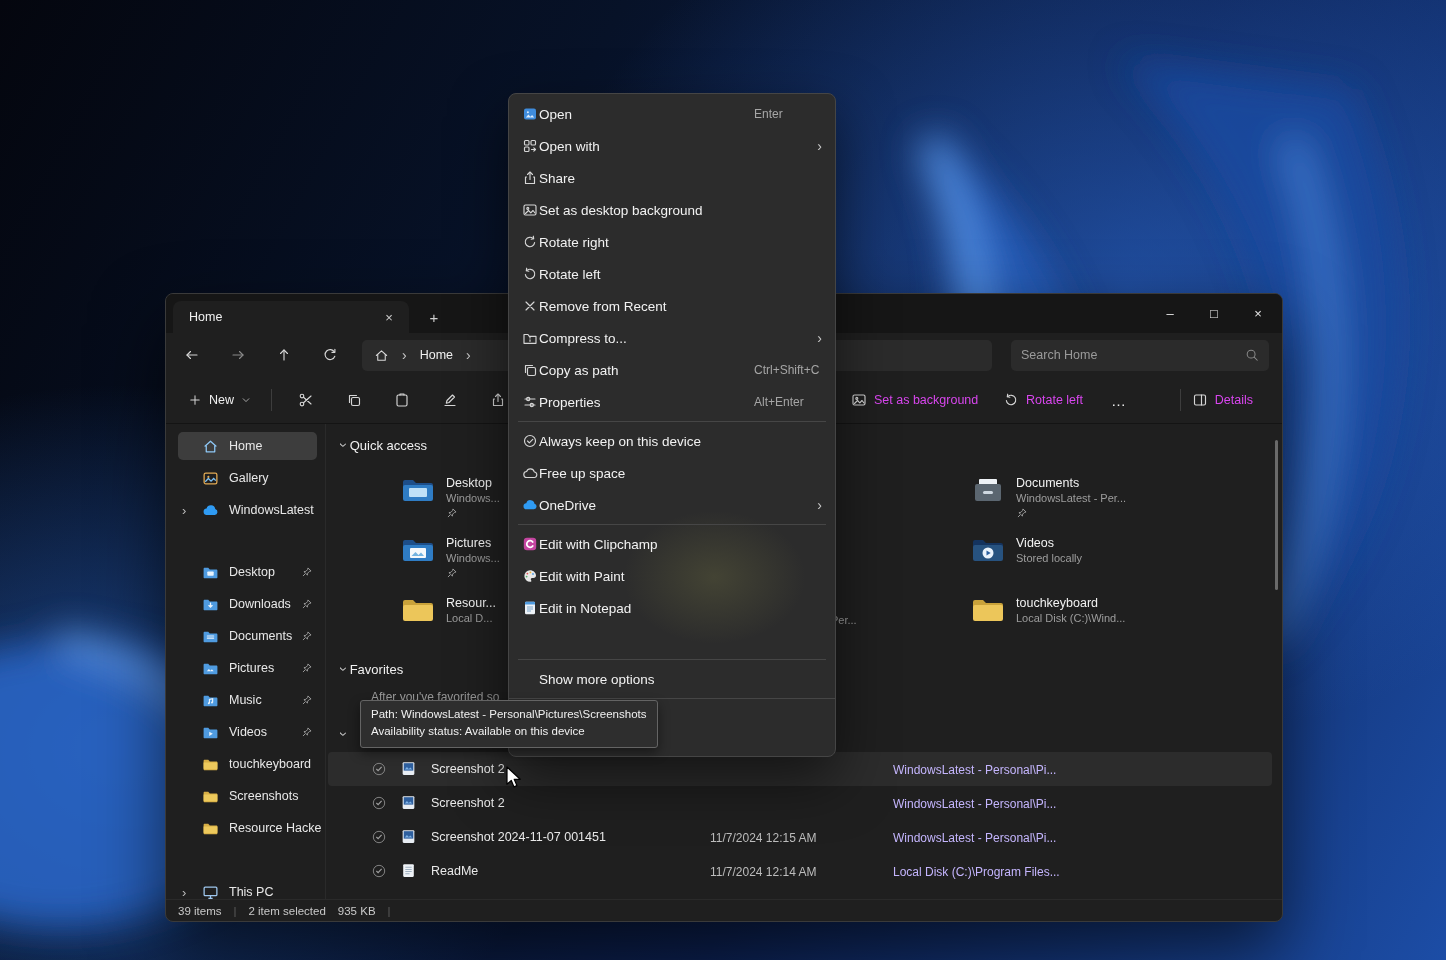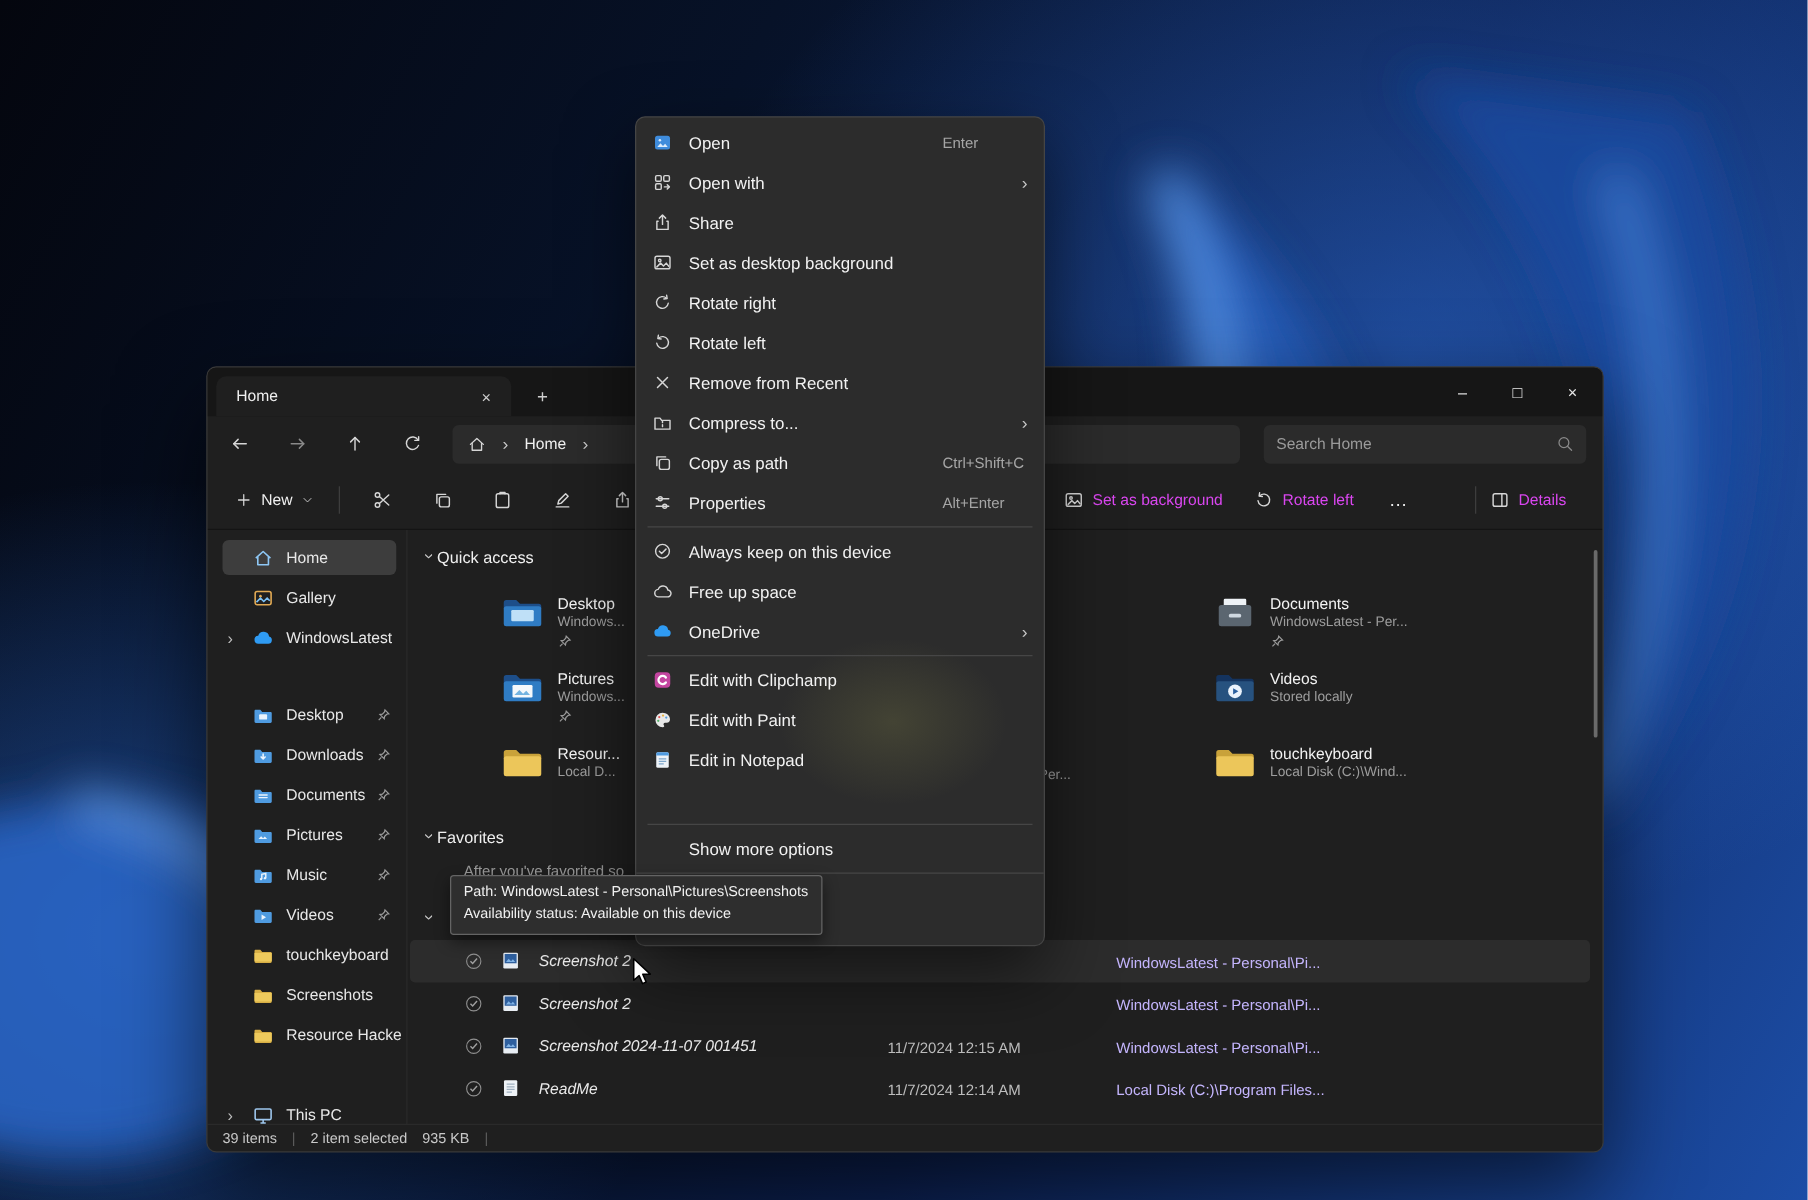--- a/index.html
+++ b/index.html
@@ -82,35 +82,35 @@
   .t-sub { display:block; font-size:11px; color:#9d9d9d; margin-top:2px; white-space:nowrap; }
   .t-pin { display:block; margin-top:3px; }
 
   .frag { position:absolute; font-size:11px; color:#9d9d9d; }
 
   .rows { position:absolute; left:2px; right:10px; top:328px; }
   .frow { position:relative; height:34px; border-radius:4px; }
   .frow.sel { background:rgba(255,255,255,.06); }
   .r-check { position:absolute; left:44px; top:10px; }
   .r-icon { position:absolute; left:72px; top:8px; }
-  .r-name { position:absolute; left:103px; top:10px; font-size:12.5px; color:#e9e9e9; white-space:nowrap;font-style:italic; }
+  .r-name { position:absolute; left:103px; top:10px; font-size:12.5px; color:#e9e9e9; white-space:nowrap; }
   .r-date { position:absolute; left:382px; top:11px; font-size:12px; color:#bdbdbd; white-space:nowrap; }
   .r-path { position:absolute; left:565px; top:11px; font-size:12px; color:#c4b5fd; white-space:nowrap; }
   .scrollbar { position:absolute; right:4px; top:16px; width:3px; height:150px; background:#6a6a6a; border-radius:2px; }
 
   .statusbar { height:22px; flex:none; display:flex; align-items:center; gap:12px; padding-left:12px;
     font-size:11.5px; color:#c9c9c9; border-top:1px solid rgba(255,255,255,.05); }
   .pipe { color:#5c5c5c; }
 
   
   .cmenu { position:absolute; left:508px; top:93px; width:328px; z-index:50;
     background: radial-gradient(130px 95px at 63% 73%, rgba(150,150,80,.22), transparent 70%), #2c2c2c;
     border:1px solid #454545; border-radius:8px; padding:4px 0 0 0;
     box-shadow:0 22px 55px rgba(0,0,0,.55); }
-  .m-item { position:relative; height:32px; display:flex; align-items:center; gap:12px; padding:0 12px;
+  .m-item { position:relative; height:32px; display:flex; align-items:center; padding:0 12px;
     font-size:13.5px; color:#f2f2f2; }
   .mi { width:18px; height:18px; flex:none; display:flex; align-items:center; justify-content:center; }
   .m-label { white-space:nowrap; }
   .m-short { position:absolute; left:245px; font-size:12px; color:#a6a6a6; white-space:nowrap; }
   .m-chev { position:absolute; right:13px; color:#c8c8c8; font-size:14px; line-height:1; }
   .m-sep { height:1px; background:#464646; margin:3px 9px; }
   .m-footer { border-top:1px solid #464646; margin-top:3px; padding:5px 9px 6px; display:flex; gap:6px; }
   .fbtn { width:56px; height:46px; display:flex; flex-direction:column; align-items:center; justify-content:center;
     gap:4px; border-radius:5px; font-size:11px; color:#e9e9e9; }
 

